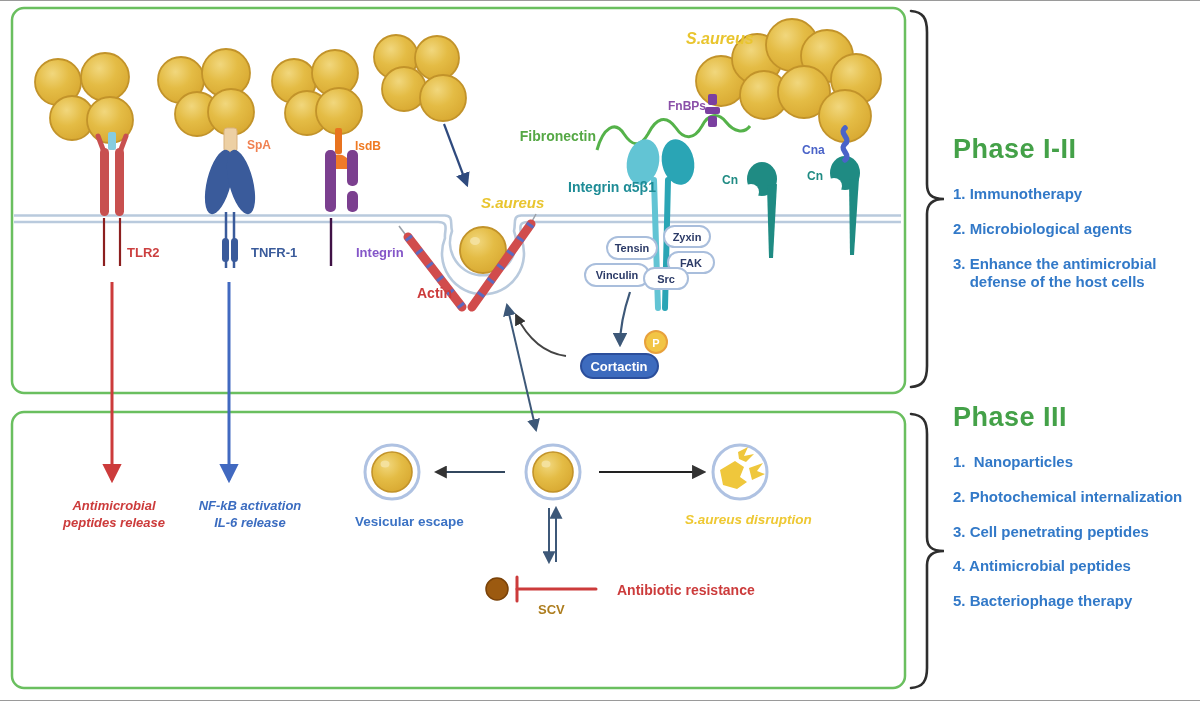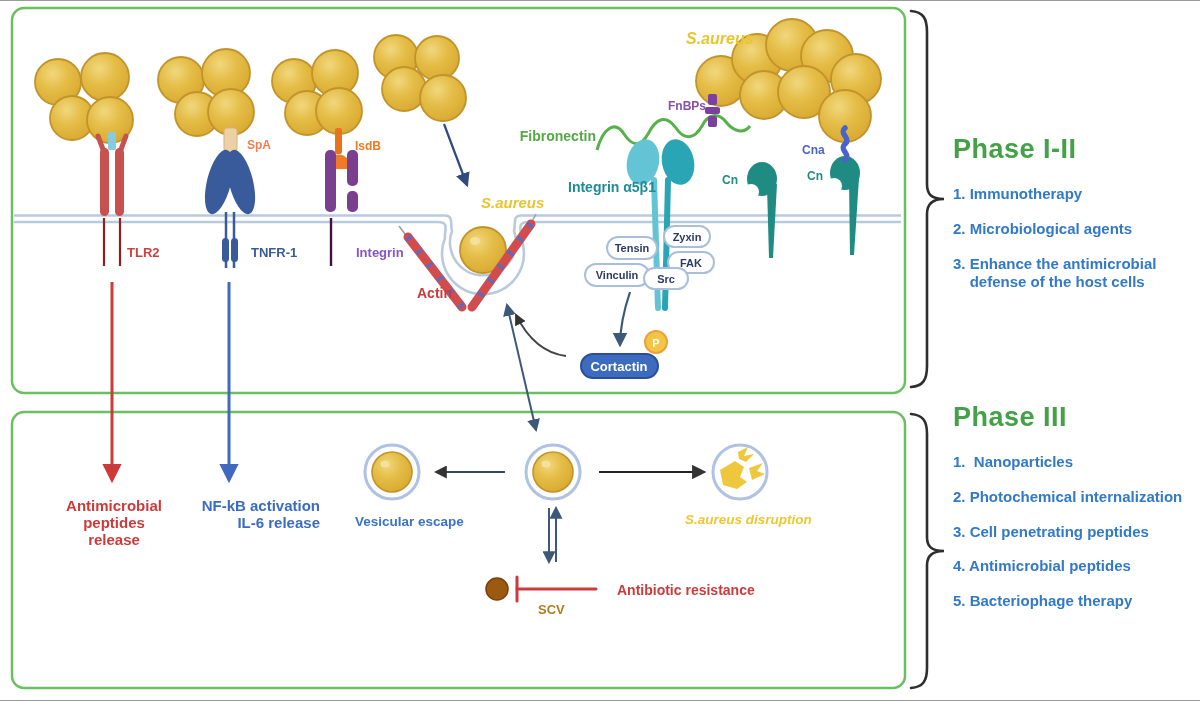--- a/index.html
+++ b/index.html
@@ -4,23 +4,23 @@
 <style>
   html,body{margin:0;padding:0;background:#fff;}
   #stage{position:relative;width:1200px;height:702px;background:#fff;overflow:hidden;
          font-family:"Liberation Sans",sans-serif;}
   #stage svg{position:absolute;left:0;top:0;}
   svg text{font-family:"Liberation Sans",sans-serif;}
   .phase-block{position:absolute;width:290px;}
   .phase-title{font-size:27px;font-weight:bold;color:#44a148;margin-bottom:20px;letter-spacing:.5px;}
   .phase-item{font-size:15px;font-weight:bold;color:#3279c8;margin-bottom:16px;line-height:1.25;
               white-space:pre-wrap;}
-  .outcome{position:absolute;font-size:15px;font-weight:bold;line-height:17px;white-space:pre-line;}
+  .outcome{position:absolute;font-size:13px;font-weight:bold;line-height:17px;white-space:pre-line;font-style:italic;}
   #outcome-tlr2{left:60px;top:497px;width:108px;color:#cc3b3b;text-align:center;}
-  #outcome-tnfr1{left:180px;top:497px;width:140px;color:#3b6cc0;text-align:right;}
+  #outcome-tnfr1{left:180px;top:497px;width:140px;color:#3b6cc0;text-align:center;}
   .edge-line{position:absolute;left:0;width:100%;height:0;border-top:1.5px solid #9a9a9a;}
 </style>
 </head>
 <body>
 
 <div id="stage">
   <div class="edge-line" style="top:0"></div>
   <div class="edge-line" style="top:700px"></div>
 
   <svg width="1200" height="702" viewBox="0 0 1200 702">

